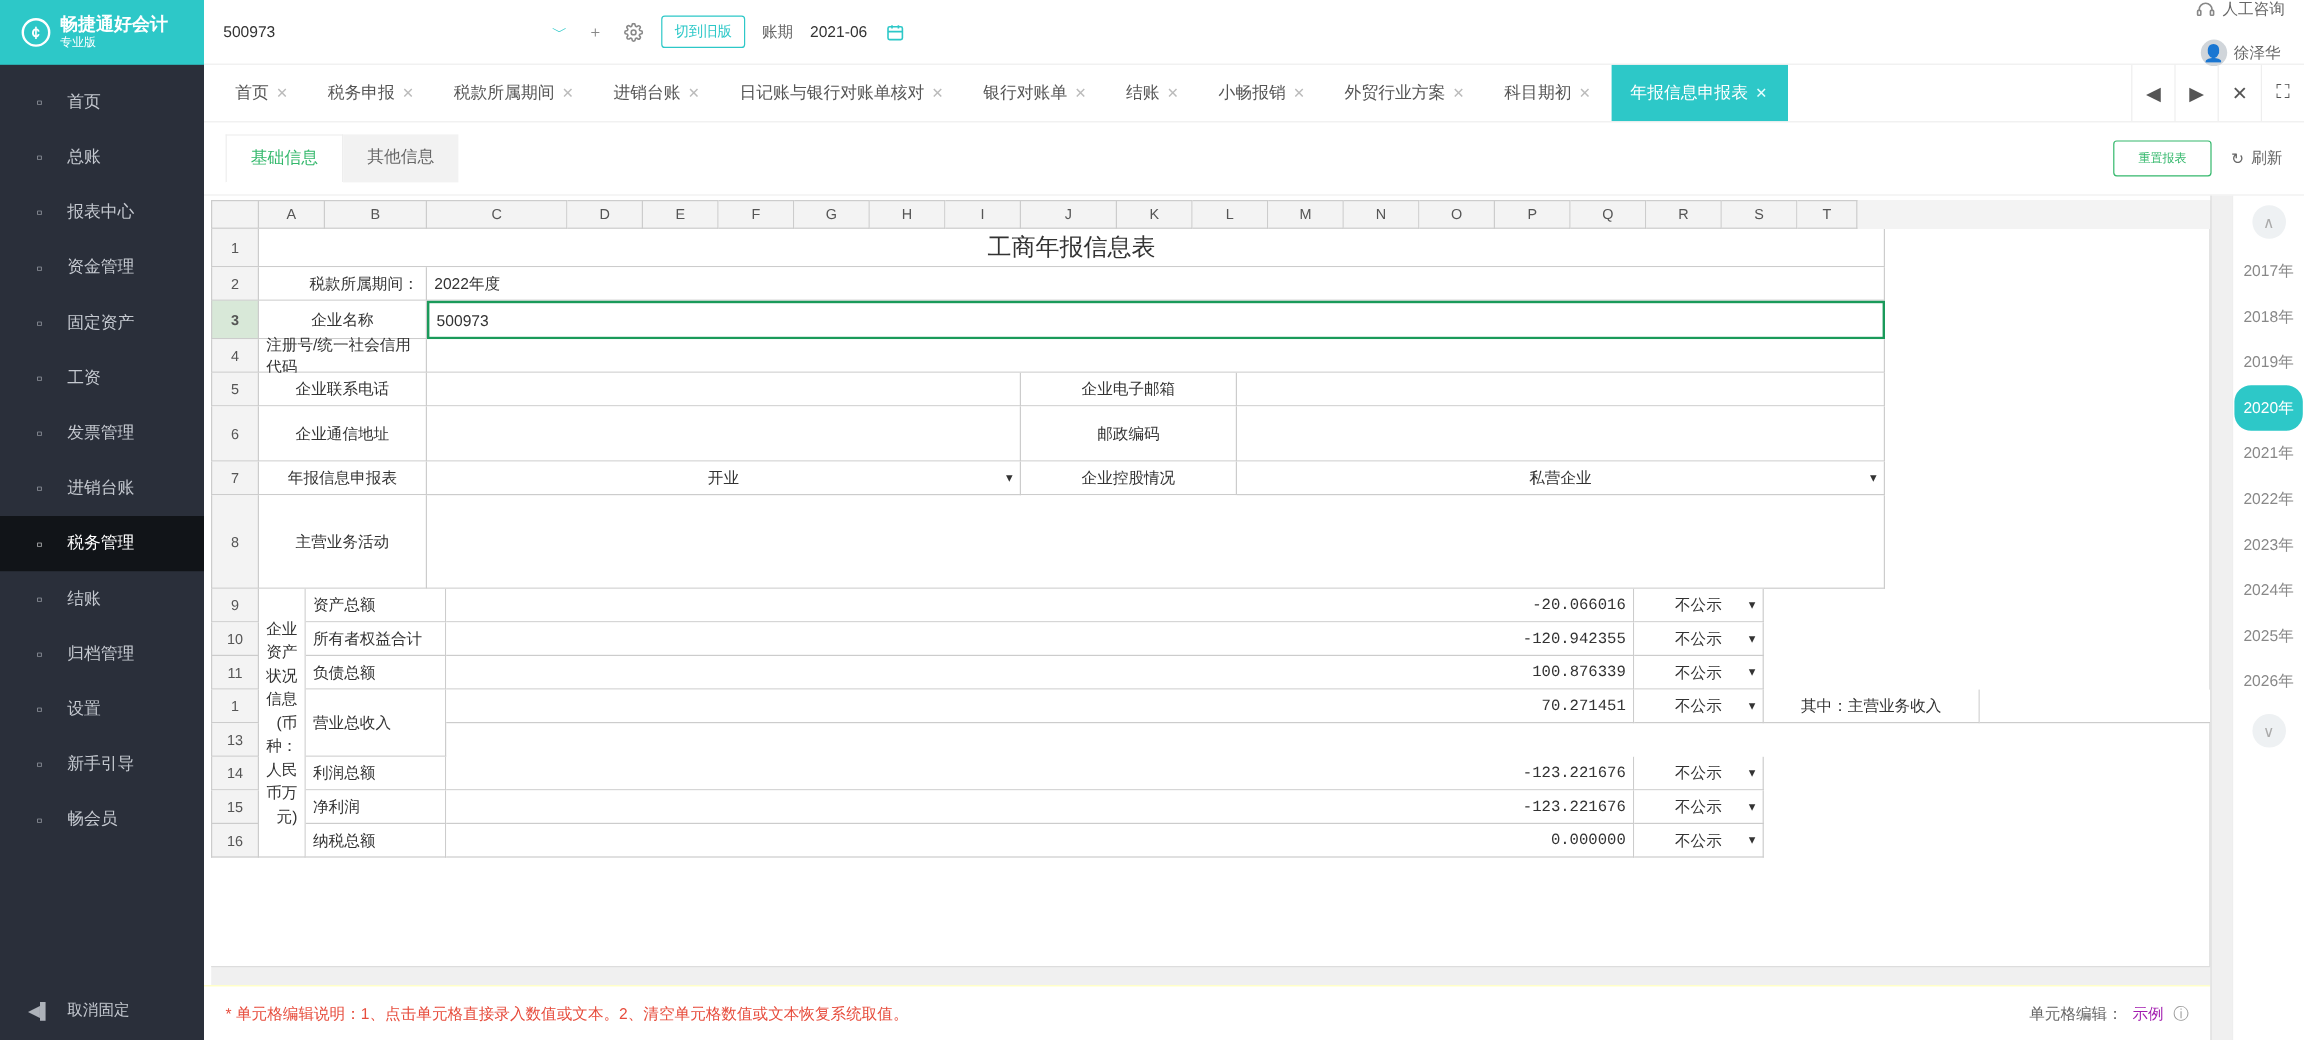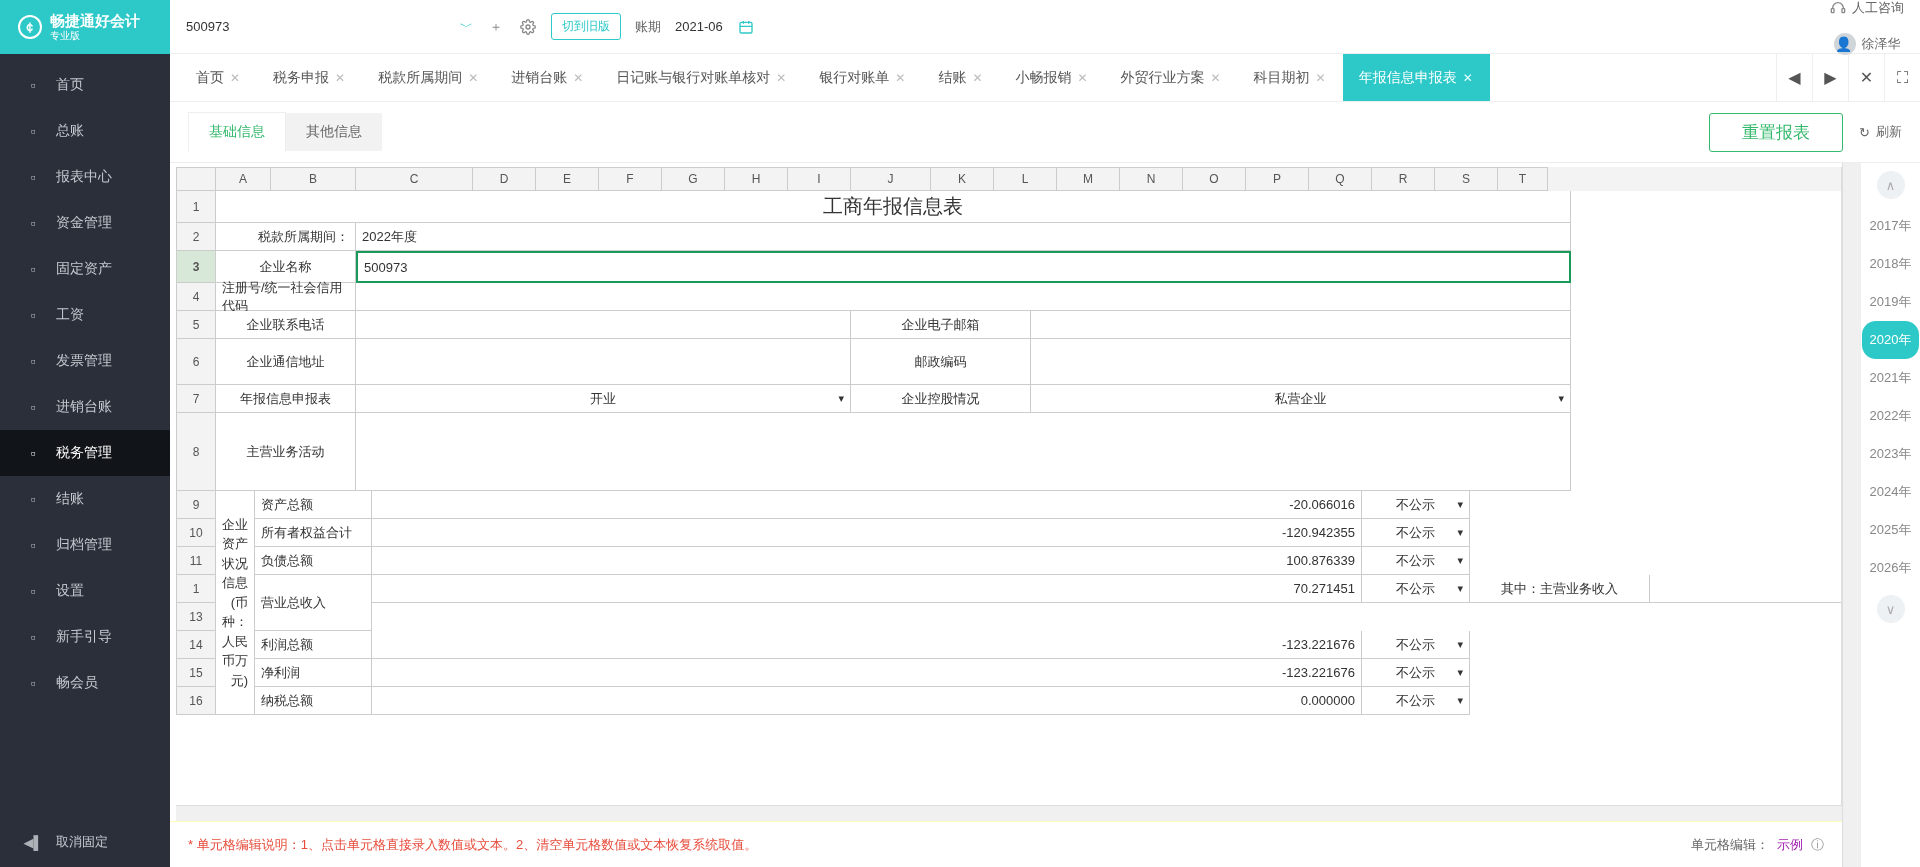--- a/index.html
+++ b/index.html
@@ -42,43 +42,43 @@
 .tab { display: flex; align-items: center; padding: 0 16px; color: #555; cursor: pointer; white-space: nowrap; font-size: 14px; border-right: 1px solid transparent; }
 .tab .x { margin-left: 6px; color: #bbb; font-size: 12px; }
 .tab.home { font-weight: 500; }
 .tab.active { background: #2dc8c8; color: #fff; }
 .tab.active .x { color: #e6ffff; }
 .tab-controls { display: flex; align-items: stretch; }
 .tab-ctrl { width: 36px; display: flex; align-items: center; justify-content: center; border-left: 1px solid #eee; cursor: pointer; color: #555; font-size: 16px; }
 
 
 .subheader { display: flex; align-items: center; padding: 10px 18px; gap: 0; border-bottom: 1px solid #eee; }
-.subtabs { display: flex; align-items: center; }
+.subtabs { display: flex; }
 .subtab { padding: 10px 20px; background: #f2f2f2; color: #666; cursor: pointer; font-size: 14px; }
 .subtab.active { background: #fff; color: #34b86c; box-shadow: inset 0 -2px 0 #fff, 0 -2px 0 #fff; border: 1px solid #eee; border-bottom-color: #fff; }
 .subheader-right { margin-left: auto; display: flex; align-items: center; gap: 16px; }
-.btn-primary { border: 1px solid #34b86c; color: #34b86c; background: #fff; padding: 7px 32px; border-radius: 3px; cursor: pointer; font-size: 17px; }
+.btn-primary { border: 1px solid #34b86c; color: #34b86c; background: #fff; padding: 7px 20px; border-radius: 3px; cursor: pointer; font-size: 10px; }
 .refresh { display: flex; align-items: center; gap: 6px; color: #666; cursor: pointer; }
 
 
 .sheet-wrap { flex: 1; display: flex; min-height: 0; }
 .sheet-region { flex: 1; display: flex; flex-direction: column; min-width: 0; padding: 0 0 0 0; }
 .sheet { flex: 1; overflow: auto; border-right: 1px solid #ddd; margin: 4px 0 0 6px; position: relative; }
 .col-headers { display: flex; position: sticky; top: 0; background: #f3f3f3; z-index: 2; }
 .corner { width: 40px; height: 24px; border: 1px solid #ccc; background: #f3f3f3; }
 .col-h { height: 24px; border: 1px solid #ccc; border-left: none; display: flex; align-items: center; justify-content: center; color: #555; background: #f3f3f3; font-size: 12px; }
 .row { display: flex; }
 .row-h { width: 40px; border: 1px solid #ccc; border-top: none; background: #f3f3f3; display: flex; align-items: center; justify-content: center; color: #555; font-size: 12px; }
 .cell { border-right: 1px solid #ccc; border-bottom: 1px solid #ccc; display: flex; align-items: center; padding: 0 6px; background: #fff; font-size: 13px; color: #333; }
 .row.h32 .row-h, .row.h32 .cell { height: 32px; }
 .row.h28 .row-h, .row.h28 .cell { height: 28px; }
 .row.h46 .row-h, .row.h46 .cell { height: 46px; }
 .row.h78 .row-h, .row.h78 .cell { height: 78px; }
 .center { justify-content: center; }
-.right { justify-content: flex-end; }
+.right { justify-content: flex-end; font-family: Liberation Mono, monospace; }
 .title-cell { font-size: 20px; justify-content: center; }
 .edit-cell { border: 2px solid #1a9a5a !important; }
 .dd { position: relative; }
 .dd::after { content: "▾"; position: absolute; right: 6px; color: #333; font-size: 11px; }
 .vscroll { width: 18px; background: #f0f0f0; border-left: 1px solid #ddd; }
 
 
 .year-rail { width: 60px; border-left: 1px solid #eee; display: flex; flex-direction: column; align-items: center; padding: 8px 0; gap: 8px; }
 .rail-arrow { width: 28px; height: 28px; border-radius: 50%; background: #eef1f3; display: flex; align-items: center; justify-content: center; color: #aaa; cursor: pointer; }
 .year-item { font-size: 13px; color: #888; padding: 10px 8px; cursor: pointer; border-radius: 14px; }

